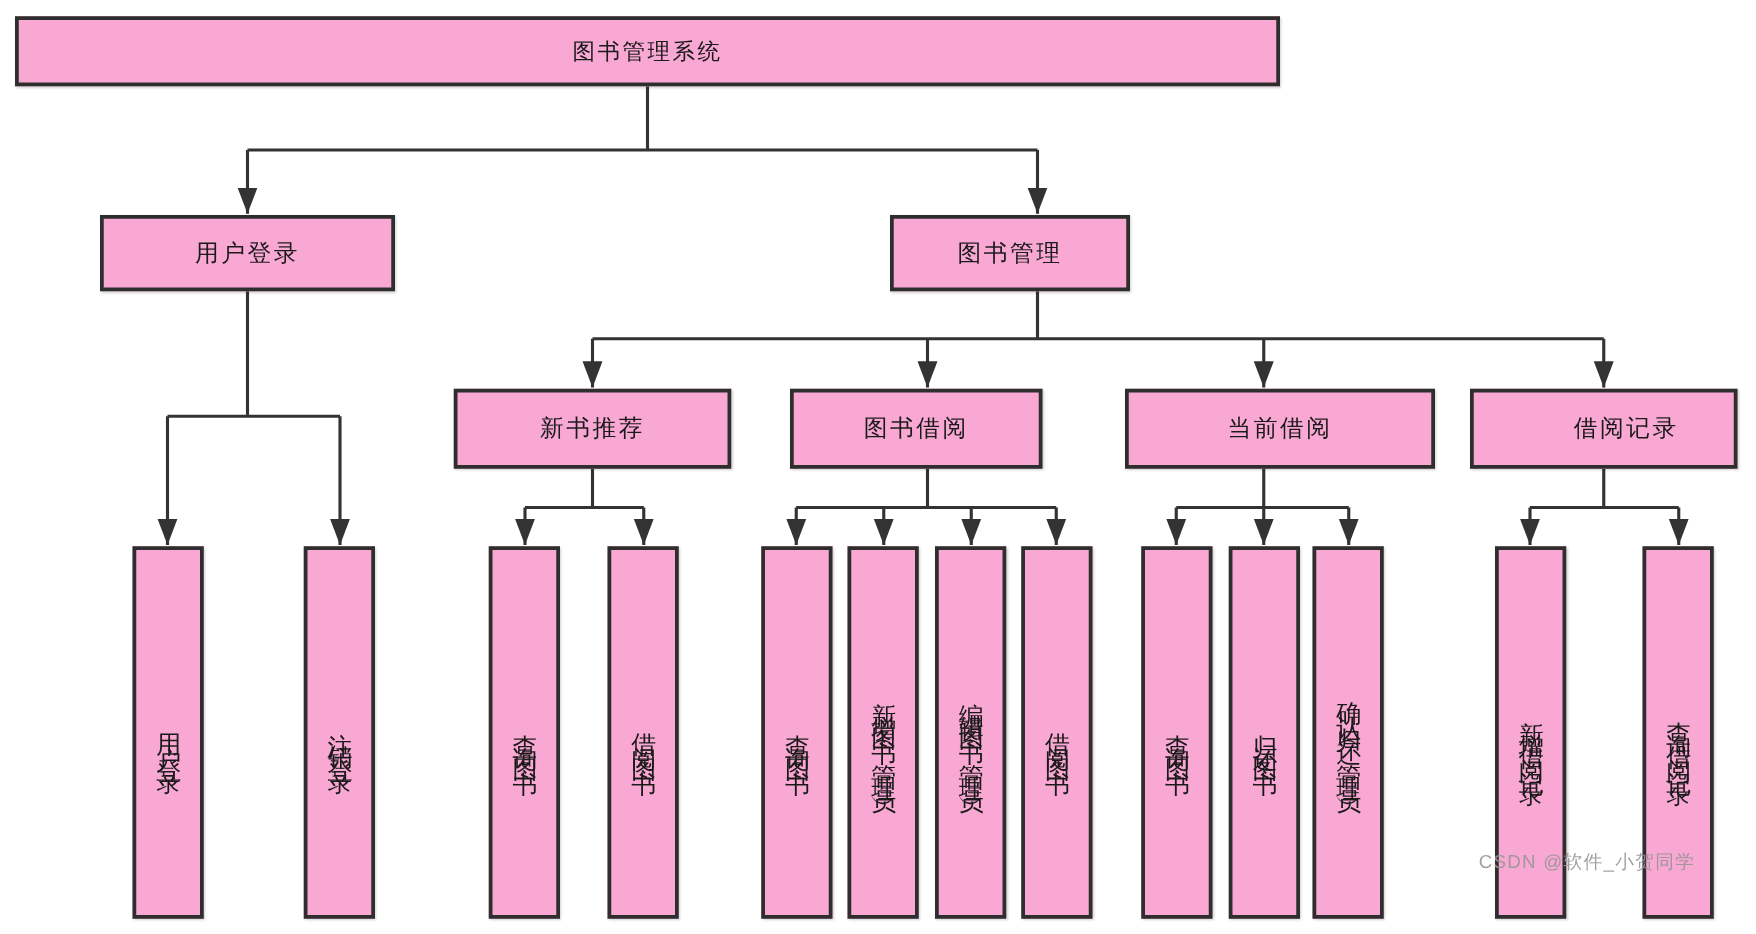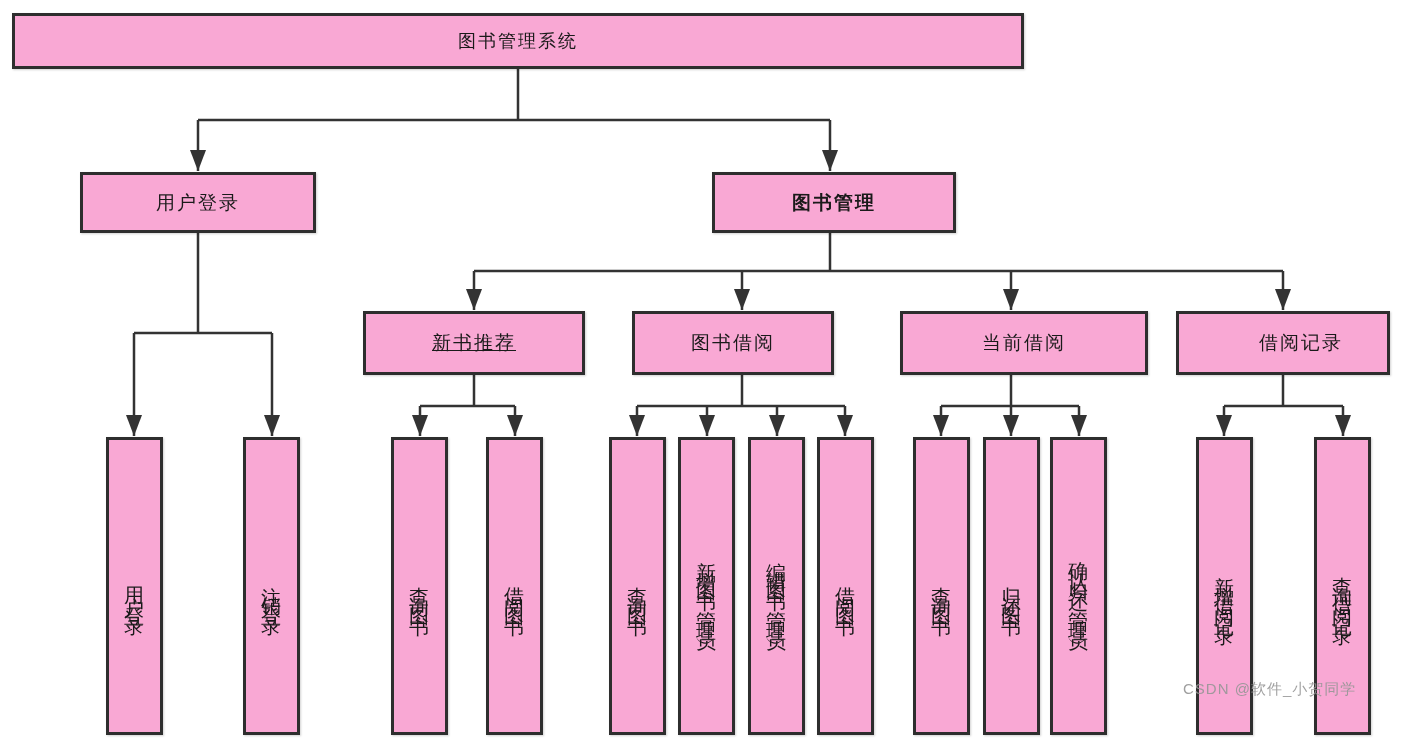--- a/index.html
+++ b/index.html
@@ -25,22 +25,22 @@
     border: 3px solid #2e2e2e;
     display: flex;
     align-items: center;
     justify-content: center;
     z-index: 2;
     box-shadow: 1px 1px 2px rgba(0,0,0,0.18);
   }
   .hnode { font-size: 19px; letter-spacing: 2px; white-space: nowrap; }
   .root-box { left: 12px; top: 13px; width: 1012px; height: 56px; font-size: 18px; }
   .login-box { left: 80px;  top: 172px; width: 236px; height: 61px; }
-  .mgmt-box  { left: 712px; top: 172px; width: 244px; height: 61px; font-weight: bold; }
-  .g1 { left: 363px;  top: 311px; width: 222px; height: 64px; text-decoration: underline; }
+  .mgmt-box  { left: 712px; top: 172px; width: 192px; height: 61px; }
+  .g1 { left: 363px;  top: 311px; width: 222px; height: 64px; }
   .g2 { left: 632px;  top: 311px; width: 202px; height: 64px; }
   .g3 { left: 900px;  top: 311px; width: 248px; height: 64px; }
   .g4 { left: 1176px; top: 311px; width: 214px; height: 64px; padding-left: 36px; }
   .vnode {
     top: 437px;
     width: 57px;
     height: 298px;
     writing-mode: vertical-rl;
     text-orientation: mixed;
     font-size: 20px;

